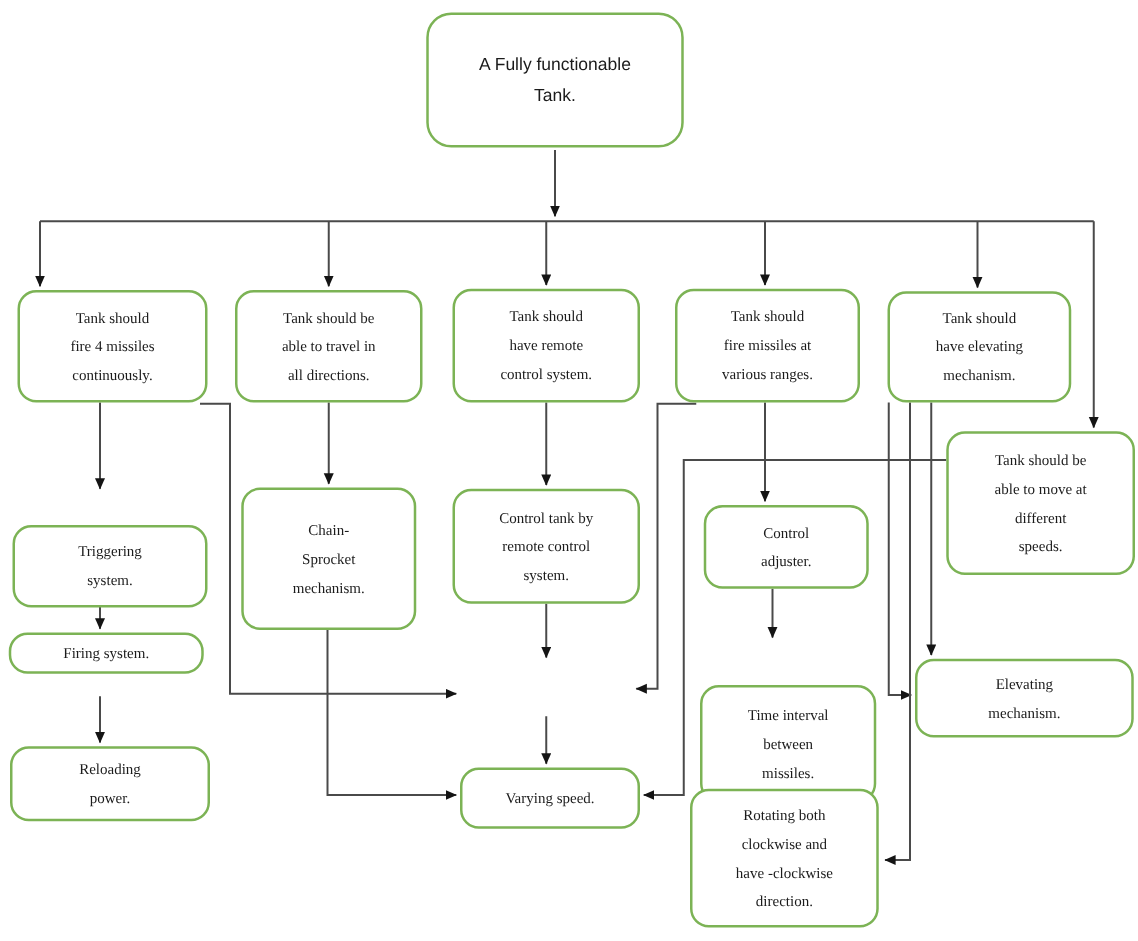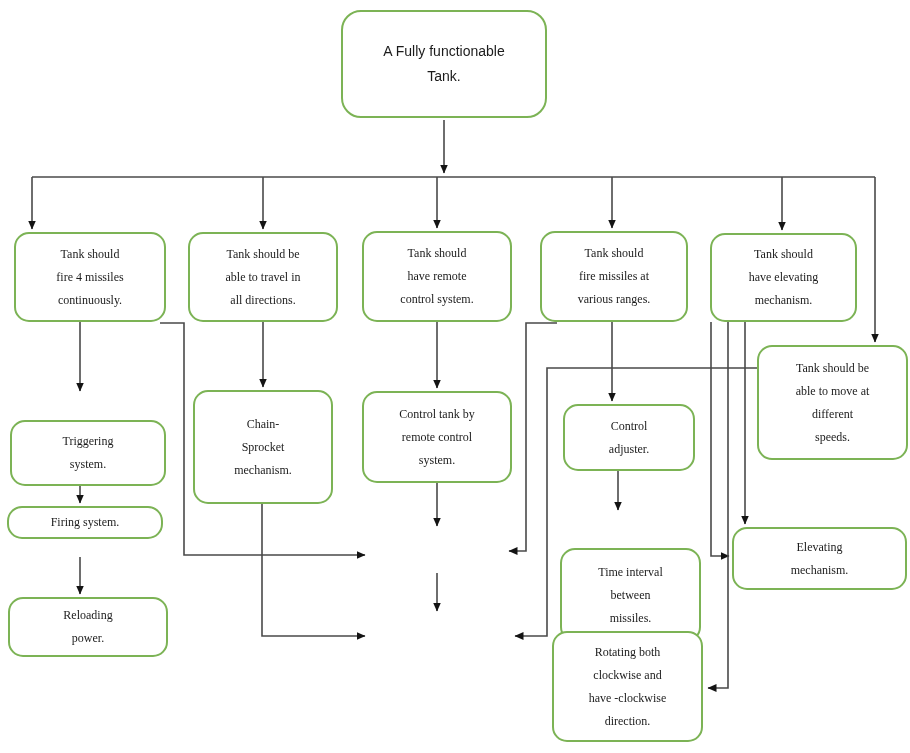--- a/index.html
+++ b/index.html
@@ -137,20 +137,23 @@
     <span class="lbl">Control
 adjuster.</span>
   </div>
   <div class="node" id="n-firing-system">
     <span class="lbl">Firing system.</span>
   </div>
   <div class="node" id="n-reloading">
     <span class="lbl">Reloading
 power.</span>
   </div>
+  <div class="node" id="n-varying-speed">
+    <span class="lbl">Varying speed.</span>
+  </div>
   <div class="node" id="n-time-interval">
     <span class="lbl">Time interval
 between
 missiles.</span>
   </div>
   <div class="node" id="n-elevating-mech">
     <span class="lbl">Elevating
 mechanism.</span>
   </div>
   <div class="node" id="n-rotating">

